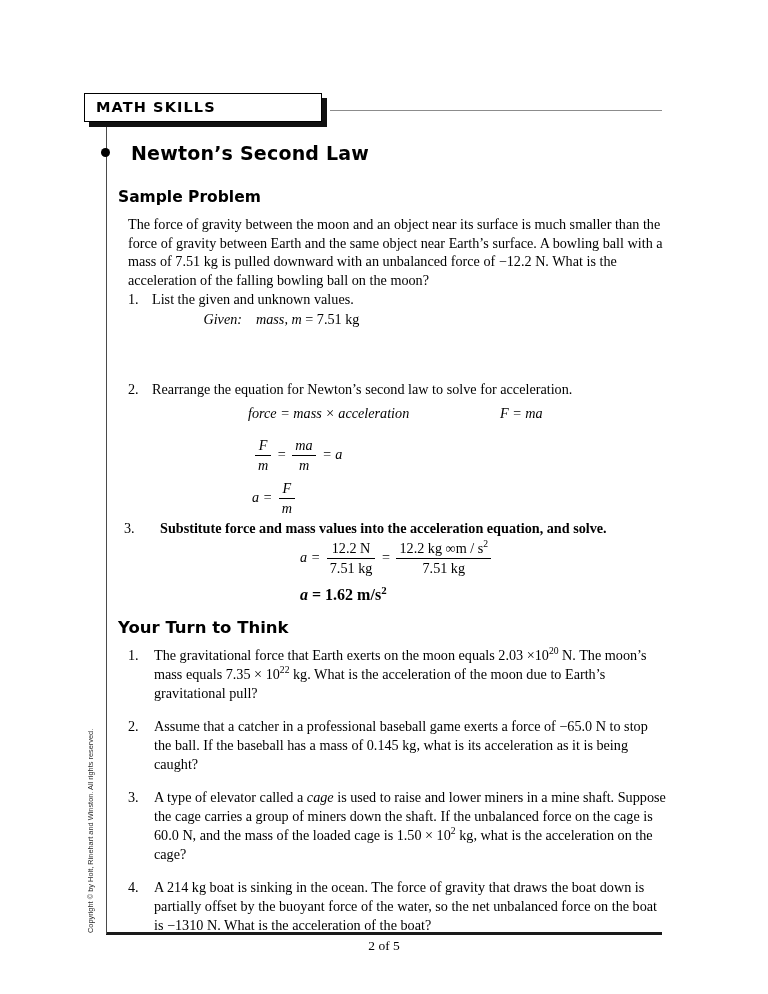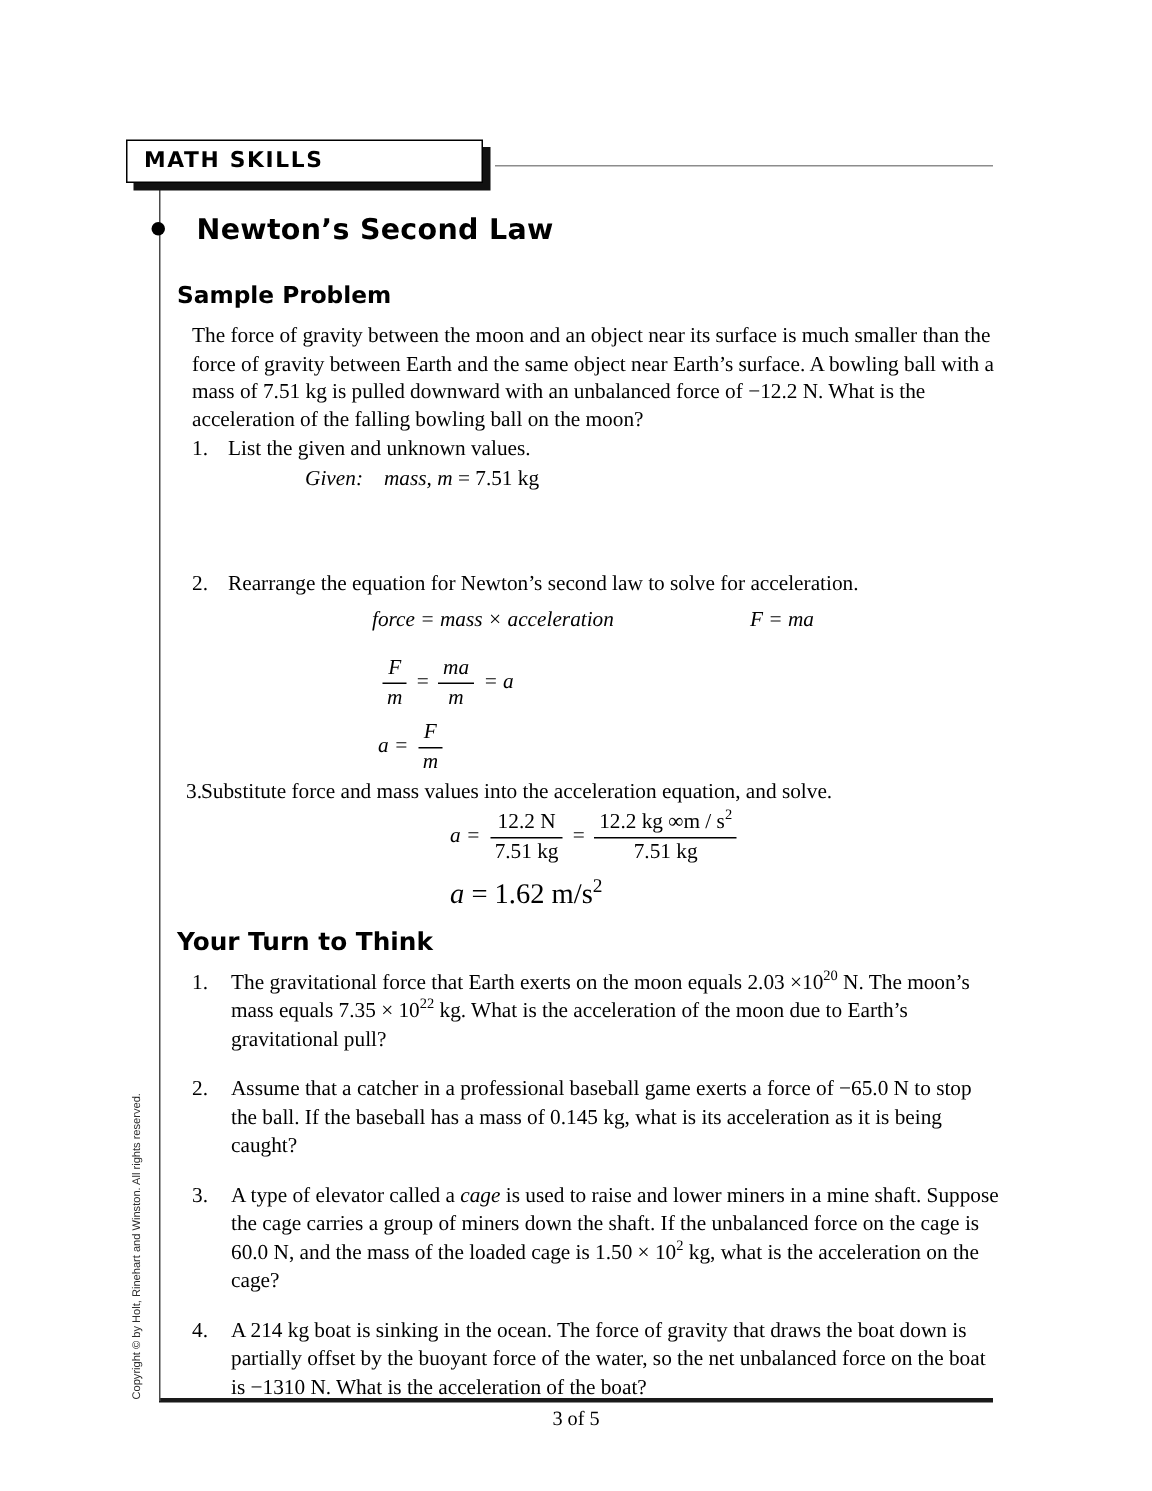--- a/index.html
+++ b/index.html
@@ -154,21 +154,21 @@
   .step-num {
     position: absolute;
     width: 22px;
     text-align: left;
   }
   .step-1 { left: 128px; top: 290px; width: 520px; }
   .step-1 .step-txt { margin-left: 24px; display: block; }
   .step-2 { left: 128px; top: 380px; width: 530px; }
   .step-2 .step-txt { margin-left: 24px; display: block; }
   .step-3 { left: 124px; top: 519px; width: 540px; }
-  .step-3 .step-txt { margin-left: 10px; display: block; }
+  .step-3 .step-txt { margin-left: 36px; display: block; font-weight: bold; }
 
   
   .gu {
     position: absolute;
     left: 128px;
     top: 311px;
     width: 420px;
     font-size: 14.2px;
   }
   .gu-row {
@@ -241,23 +241,24 @@
     top: 540px;
     font-size: 14.2px;
     font-style: italic;
     white-space: nowrap;
   }
   .eq-solve .up { font-style: normal; }
   .eq-answer {
     position: absolute;
     left: 300px;
     top: 586px;
-    font-size: 19px;
-    font-style: italic;
-    white-space: nowrap;
+    font-size: 16px;
+    font-style: italic;
+    white-space: nowrap;
+    font-weight: bold;
   }
   .eq-answer .up { font-style: normal; }
 
   sup { font-size: 0.68em; vertical-align: super; line-height: 0; }
 
   
   .qlist {
     position: absolute;
     left: 128px;
     top: 646px;
@@ -395,15 +396,15 @@
   <div class="qlist" id="question-list">
       <div class="qitem"><span class="qnum">1.</span><span><span>The gravitational force that Earth exerts on the moon equals 2.03 ×10</span><sup>20</sup><span> N. The moon’s mass equals 7.35 × 10</span><sup>22</sup><span> kg. What is the acceleration of the moon due to Earth’s gravitational pull?</span></span></div>
       <div class="qitem"><span class="qnum">2.</span><span><span>Assume that a catcher in a professional baseball game exerts a force of −65.0 N to stop the ball. If the baseball has a mass of 0.145 kg, what is its acceleration as it is being caught?</span></span></div>
       <div class="qitem"><span class="qnum">3.</span><span><span>A type of elevator called a </span><span style="font-style: italic;">cage</span><span> is used to raise and lower miners in a mine shaft. Suppose the cage carries a group of miners down the shaft. If the unbalanced force on the cage is 60.0 N, and the mass of the loaded cage is 1.50 × 10</span><sup>2</sup><span> kg, what is the acceleration on the cage?</span></span></div>
       <div class="qitem"><span class="qnum">4.</span><span><span>A 214 kg boat is sinking in the ocean. The force of gravity that draws the boat down is partially offset by the buoyant force of the water, so the net unbalanced force on the boat is −1310 N. What is the acceleration of the boat?</span></span></div>
     </div>
 
   <div class="copyright">Copyright © by Holt, Rinehart and Winston. All rights reserved.</div>
 
   <div class="footer-rule"></div>
-  <div class="footer-page">3 of 5</div>
+  <div class="footer-page">2 of 5</div>
 
 </div>
 
 </body></html>

